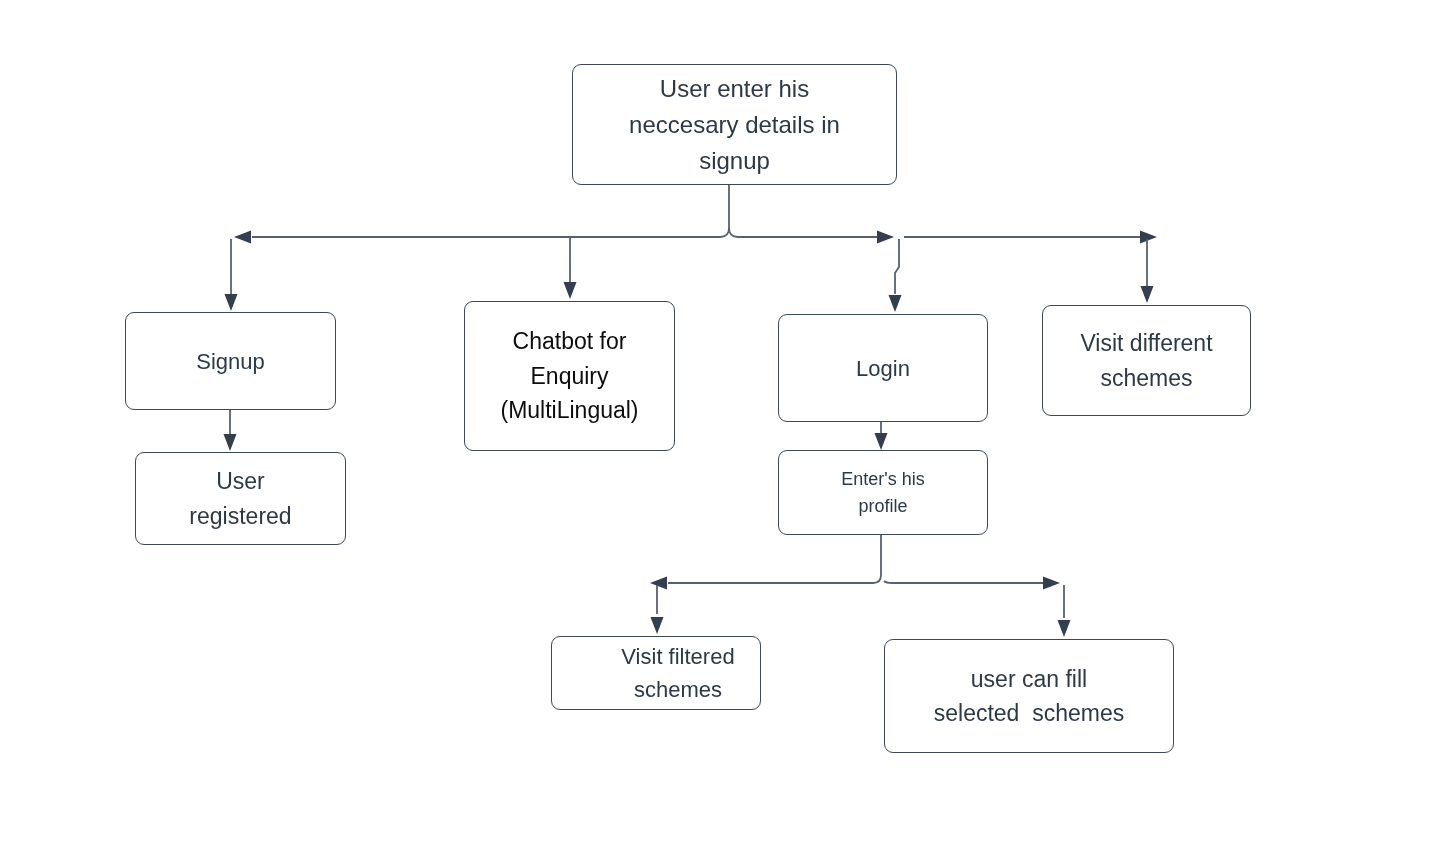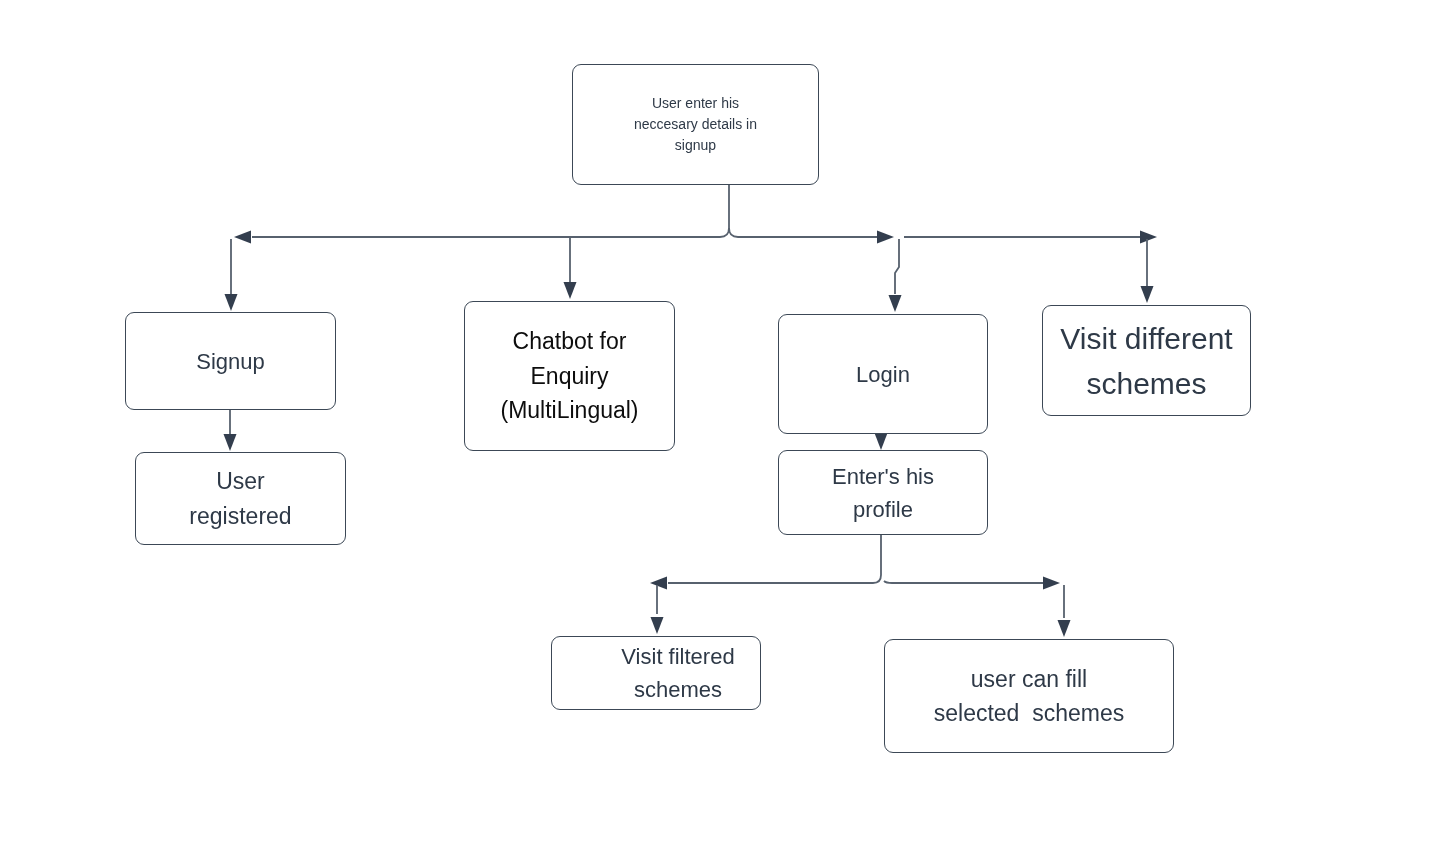--- a/index.html
+++ b/index.html
@@ -34,27 +34,27 @@
     justify-content: center;
     text-align: center;
     z-index: 2;
     color: #2e3947;
   }
   .node-label {
     white-space: pre-line;
     line-height: 1.5;
   }
   
-  #n-top          { left: 572px;  top: 64px;  width: 247px; height: 121px; font-size: 14px; }
+  #n-top          { left: 572px;  top: 64px;  width: 325px; height: 121px; font-size: 24px; }
   #n-signup       { left: 125px;  top: 312px; width: 211px; height: 98px;  font-size: 22px; }
   #n-chatbot      { left: 464px;  top: 301px; width: 211px; height: 150px; font-size: 23px; color: #0d0d0d; }
-  #n-login        { left: 778px;  top: 314px; width: 210px; height: 120px;  font-size: 22px; }
-  #n-visit-diff   { left: 1042px; top: 305px; width: 209px; height: 111px; font-size: 30px; }
+  #n-login        { left: 778px;  top: 314px; width: 210px; height: 108px;  font-size: 22px; }
+  #n-visit-diff   { left: 1042px; top: 305px; width: 209px; height: 111px; font-size: 23px; }
   #n-registered   { left: 125px;  top: 452px; width: 211px; height: 93px;  font-size: 23px; margin-left: 10px; }
-  #n-profile      { left: 778px;  top: 450px; width: 210px; height: 85px;  font-size: 22px; }
+  #n-profile      { left: 778px;  top: 450px; width: 210px; height: 85px;  font-size: 18px; }
   #n-filtered     { left: 551px;  top: 636px; width: 210px; height: 74px;  font-size: 22px; padding-left: 44px; }
   #n-fill         { left: 884px;  top: 639px; width: 290px; height: 114px;  font-size: 23px; }
 
   .edge-layer path {
     fill: none;
     stroke: #57616e;
     stroke-width: 1.8;
   }
   .edge-layer polygon {
     fill: #333e4e;

